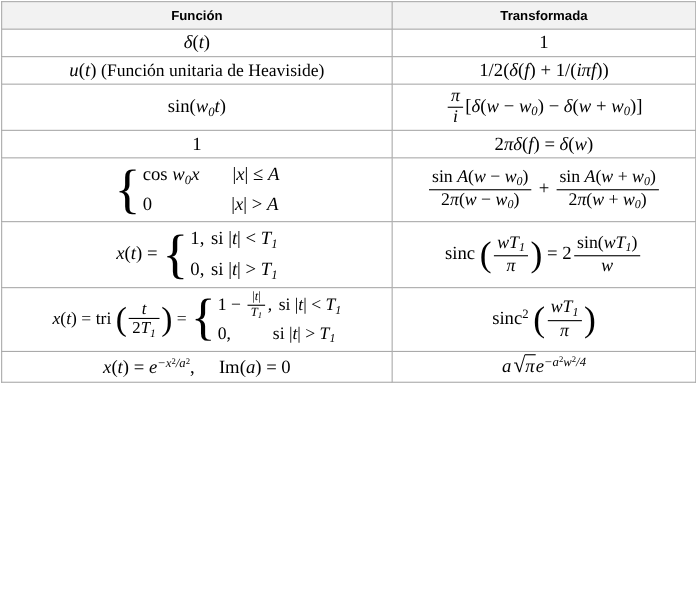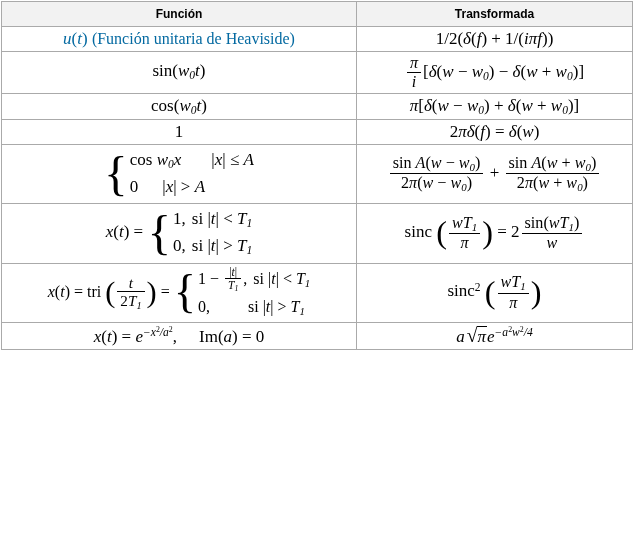--- a/index.html
+++ b/index.html
@@ -105,21 +105,21 @@
   .cases .rows .row .rhs2 {
     display: inline-block;
     margin-left: 6px;
   }
 
   
   .sqrt { display: inline-block; position: relative; padding-left: 2px; }
   .sqrt > .radic { font-size: 1.15em; }
   .sqrt > .rad { border-top: 1px solid #000; padding: 0 1px; margin-left: -1px; }
 
-  .linkblue { color: #0369a1; }
+  .linkblue { color: #000000; }
   .heav { font-size: 17px; }
   .heav .note { font-size: 16px; }
   .cell-pad { padding: 6px 4px; }
 </style>
 </head>
 <body>
 
 <div class="table-wrap">
 <table class="ft-table">
   <colgroup>
@@ -127,20 +127,28 @@
         <col class="c2">
       </colgroup>
   <thead>
     <tr>
       <th>Función</th>
       <th>Transformada</th>
     </tr>
   </thead>
   <tbody>
 
+    <tr>
+      <td>
+        <span class="mi">δ</span>(<span class="mi">t</span>)
+      </td>
+      <td>
+        <span class="mn">1</span>
+      </td>
+    </tr>
 
     <tr>
       <td>
         <span class="heav">
           <span class="linkblue"><span class="mi">u</span>(<span class="mi">t</span>)</span>
           <span class="linkblue note">(Función unitaria de Heaviside)</span>
         </span>
       </td>
       <td>
         1/2(<span class="mi">δ</span>(<span class="mi">f</span>) + 1/(<span class="mi">iπf</span>))
@@ -149,48 +157,40 @@
 
     <tr>
       <td>
         <span class="up">sin</span>(<span class="mi">w</span><sub>0</sub><span class="mi">t</span>)
       </td>
       <td>
         <span class="frac"><span class="num"><span class="mi">π</span></span><span class="den"><span class="mi">i</span></span></span>[<span class="mi">δ</span>(<span class="mi">w</span> − <span class="mi">w</span><sub>0</sub>) − <span class="mi">δ</span>(<span class="mi">w</span> + <span class="mi">w</span><sub>0</sub>)]
       </td>
     </tr>
 
-    <tr>
-      <td>
-        <span class="up">cos</span>(<span class="mi">w</span><sub>0</sub><span class="mi">t</span>)
-      </td>
-      <td>
-        <span class="mi">π</span>[<span class="mi">δ</span>(<span class="mi">w</span> − <span class="mi">w</span><sub>0</sub>) + <span class="mi">δ</span>(<span class="mi">w</span> + <span class="mi">w</span><sub>0</sub>)]
-      </td>
-    </tr>
 
     <tr>
       <td>
         <span class="mn">1</span>
       </td>
       <td>
         2<span class="mi">πδ</span>(<span class="mi">f</span>) = <span class="mi">δ</span>(<span class="mi">w</span>)
       </td>
     </tr>
 
 
 
 
     <tr>
       <td class="cell-pad">
         <span class="cases">
           <span class="brace">{</span>
           <span class="rows">
             <span class="row"><span class="up">cos</span> <span class="mi">w</span><sub>0</sub><span class="mi">x</span><span class="rhs">|<span class="mi">x</span>| ≤ <span class="mi">A</span></span></span>
-            <span class="row">0<span class="rhs" style="margin-left:24px">|<span class="mi">x</span>| &gt; <span class="mi">A</span></span></span>
+            <span class="row">0<span class="rhs" style="margin-left:72px">|<span class="mi">x</span>| &gt; <span class="mi">A</span></span></span>
           </span>
         </span>
       </td>
       <td class="cell-pad">
         <span class="frac"><span class="num"><span class="up">sin</span> <span class="mi">A</span>(<span class="mi">w</span> − <span class="mi">w</span><sub>0</sub>)</span><span class="den">2<span class="mi">π</span>(<span class="mi">w</span> − <span class="mi">w</span><sub>0</sub>)</span></span>
         +
         <span class="frac"><span class="num"><span class="up">sin</span> <span class="mi">A</span>(<span class="mi">w</span> + <span class="mi">w</span><sub>0</sub>)</span><span class="den">2<span class="mi">π</span>(<span class="mi">w</span> + <span class="mi">w</span><sub>0</sub>)</span></span>
       </td>
     </tr>
 

